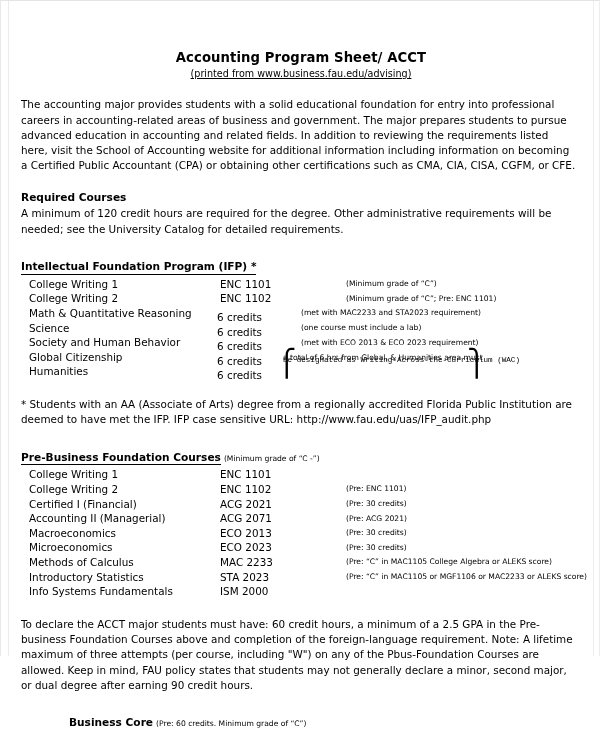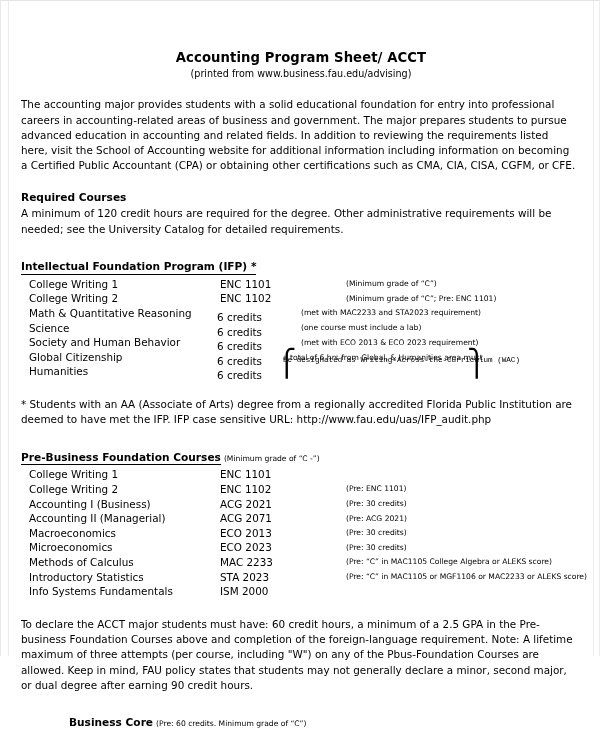--- a/index.html
+++ b/index.html
@@ -54,20 +54,21 @@
     font-size: 13.2px;
     letter-spacing: 0.1px;
     margin-top: 49px;
     line-height: 1.15;
   }
   .subtitle {
     text-align: center;
     font-size: 9.6px;
     margin-top: 3px;
     line-height: 1.15;
+    text-decoration: underline;
   }
 
   
   .para {
     font-size: 10.4px;
     line-height: 1.47;
     margin-top: 18px;
     text-align: left;
     width: 556px;
   }
@@ -233,21 +234,21 @@
       <span class="name">College Writing 1</span>
       <span class="code code-pre">ENC  1101</span>
       <span class="ann ann-c"></span>
     </div>
     <div class="row">
       <span class="name">College Writing 2</span>
       <span class="code code-pre">ENC  1102</span>
       <span class="ann ann-c">(Pre: ENC 1101)</span>
     </div>
     <div class="row">
-      <span class="name">Accounting I (Business)</span>
+      <span class="name">Certified I (Financial)</span>
       <span class="code code-pre">ACG  2021</span>
       <span class="ann ann-c">(Pre: 30 credits)</span>
     </div>
     <div class="row">
       <span class="name">Accounting II (Managerial)</span>
       <span class="code code-pre">ACG  2071</span>
       <span class="ann ann-c">(Pre: ACG 2021)</span>
     </div>
     <div class="row">
       <span class="name">Macroeconomics</span>

